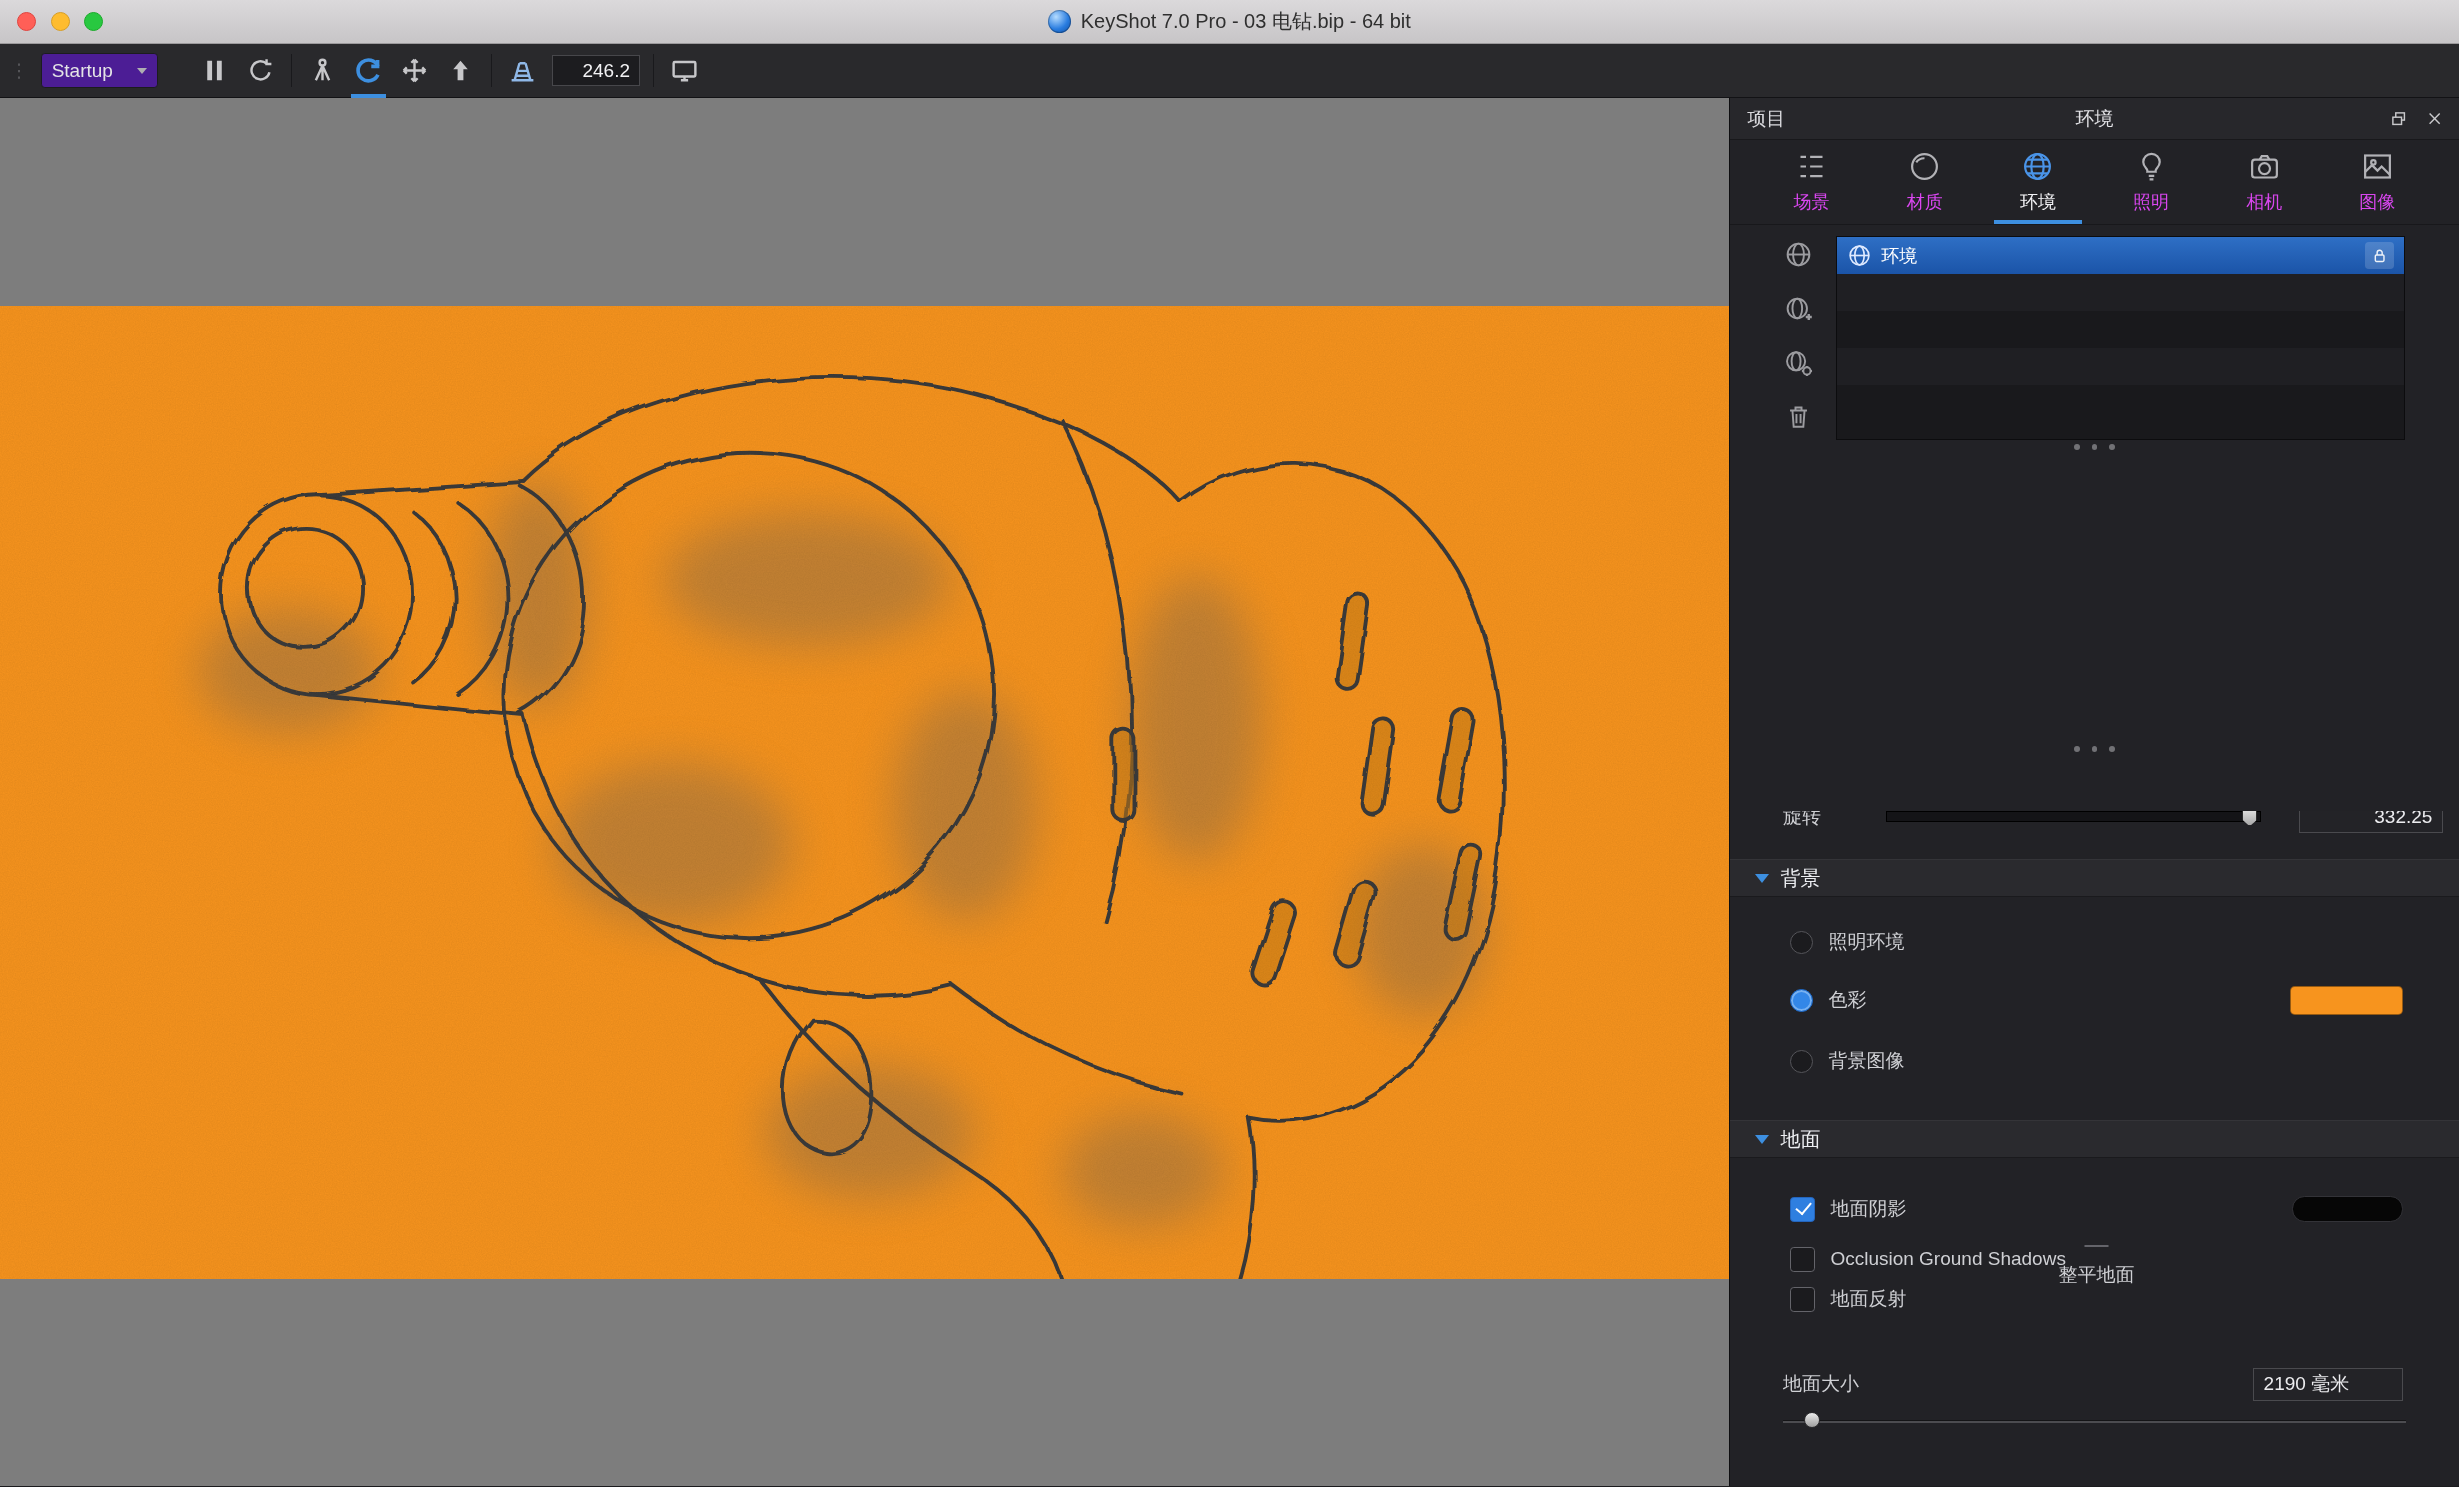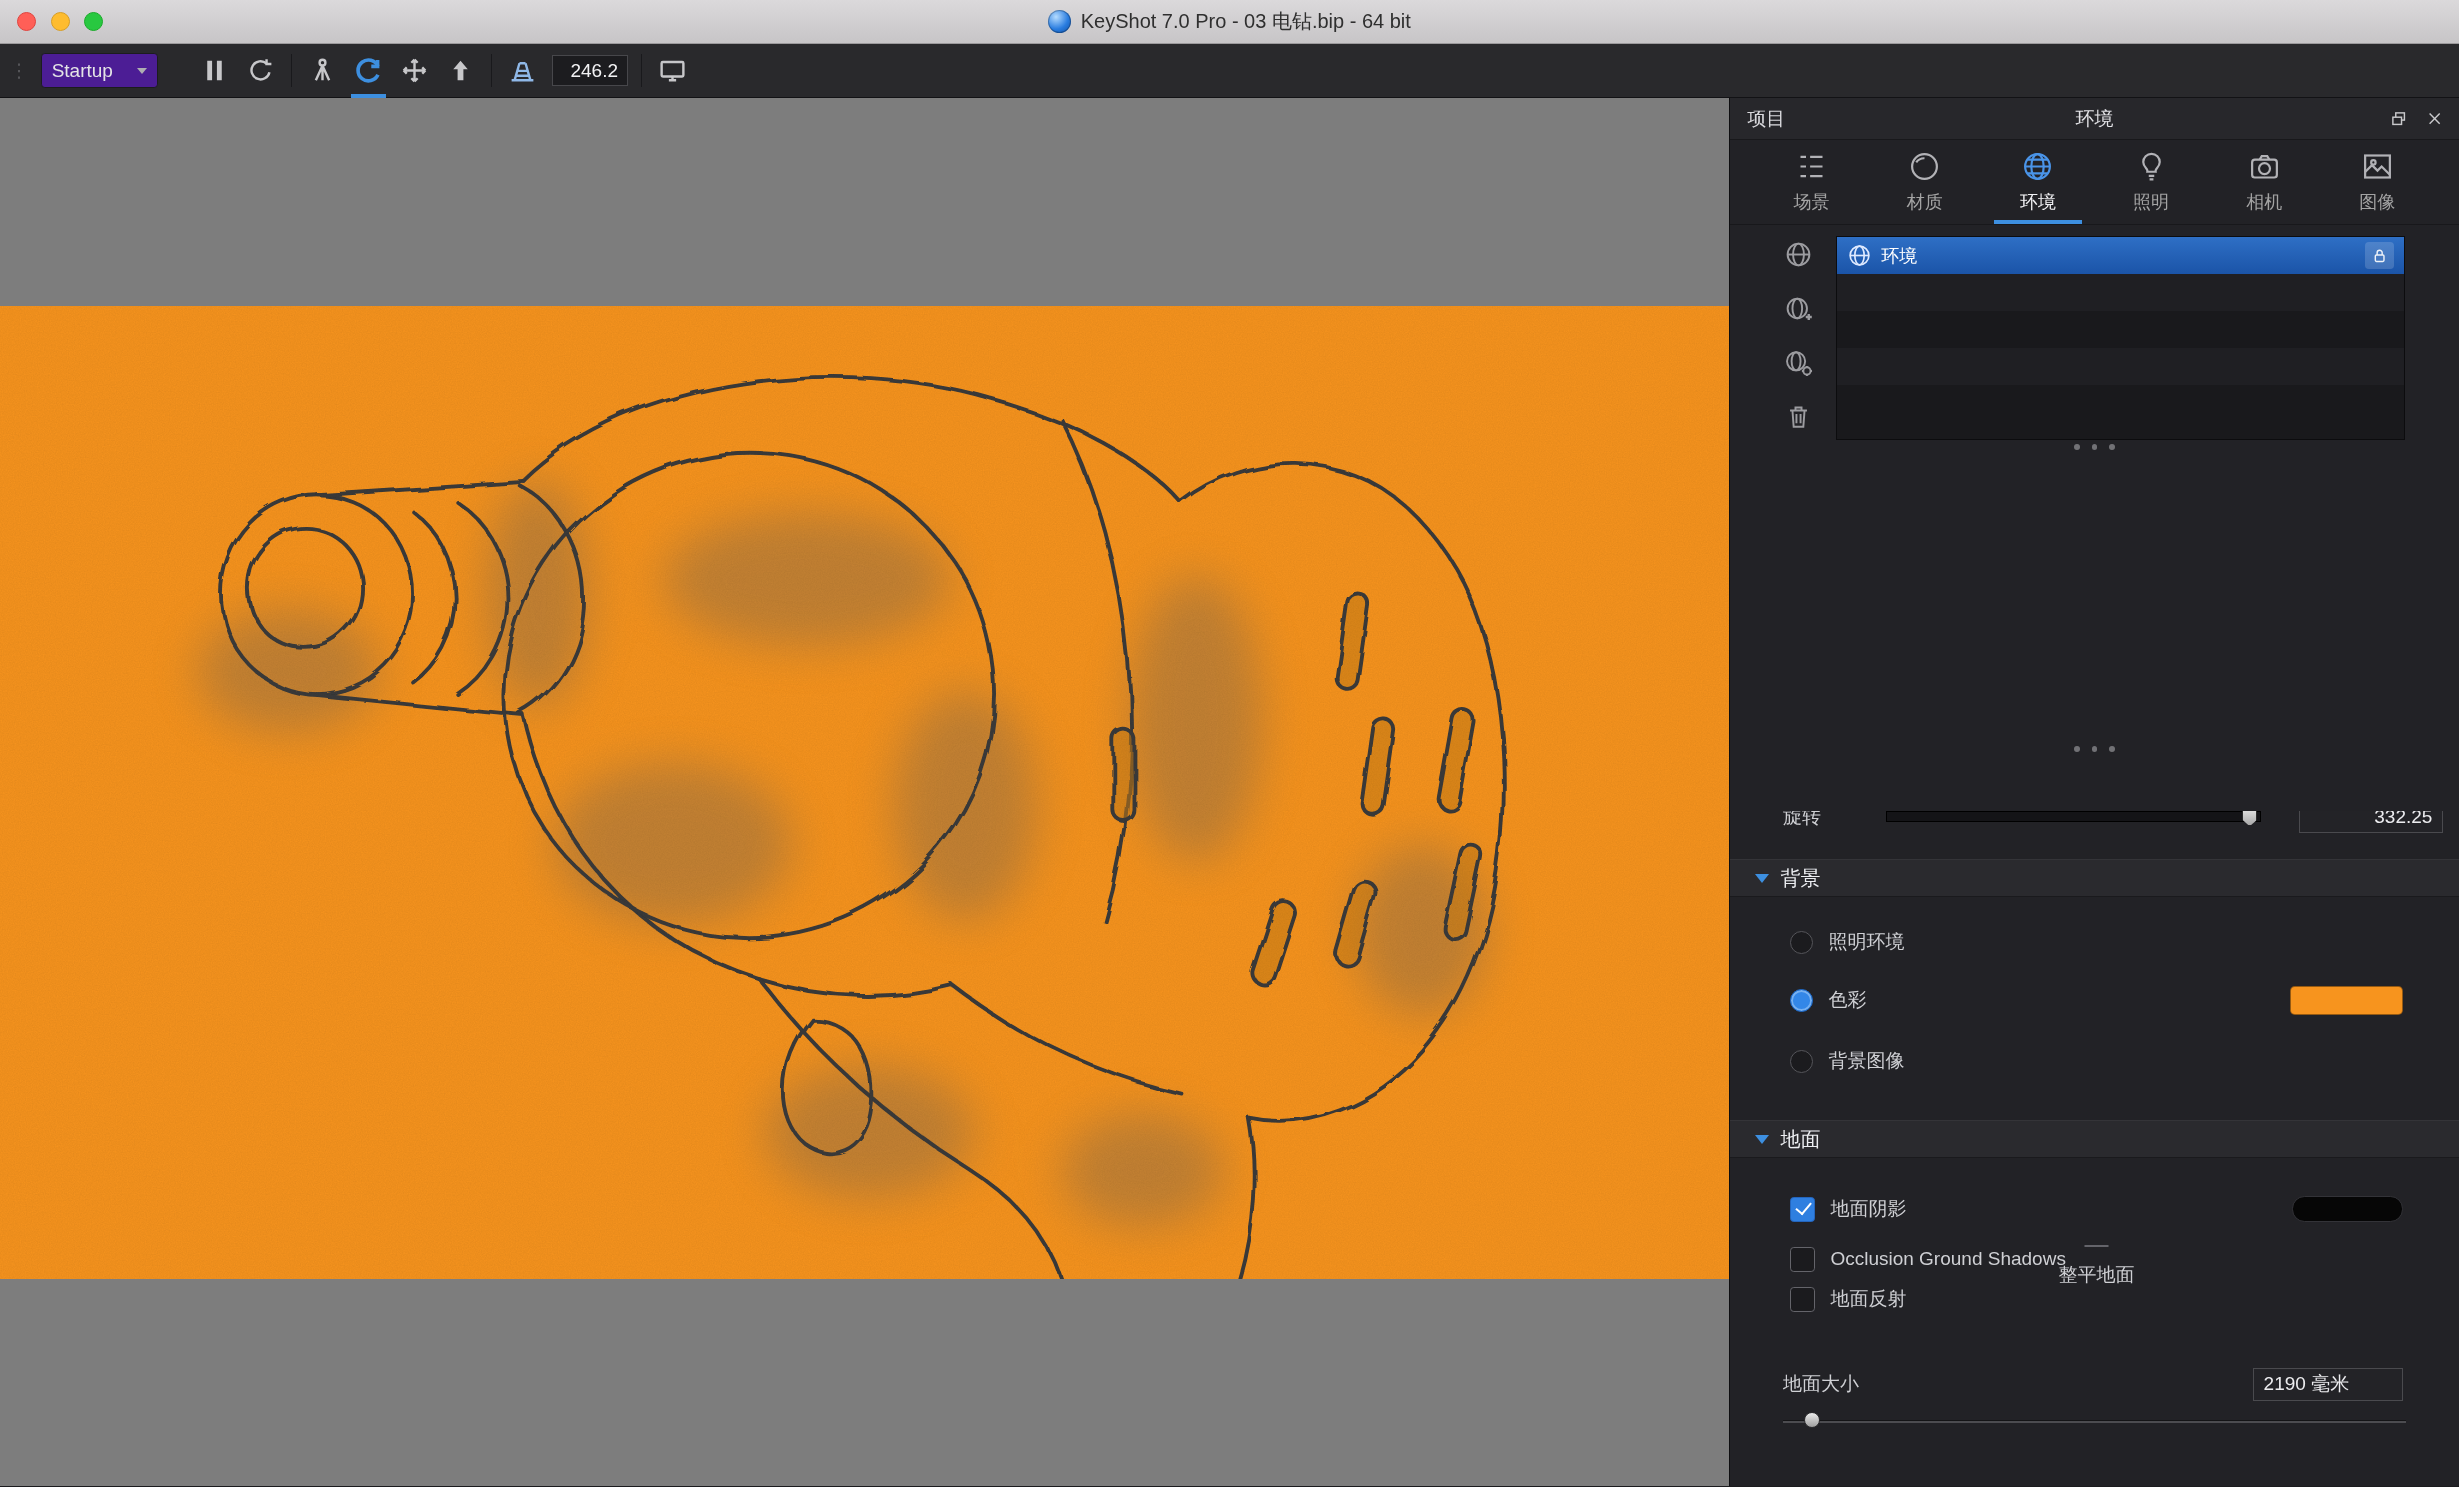--- a/index.html
+++ b/index.html
@@ -29,21 +29,21 @@
            color:#e4e4e6; font-size:19px; display:flex; align-items:center; padding:0 9.6px; gap:11.5px; margin-left:7.7px; }
   .combo .chev-down { width:0; height:0; border-left:5.8px solid transparent; border-right:5.8px solid transparent;
            border-top:6.7px solid #aeaeb2; margin-left:auto; }
   .tbtn { width:46px; height:54px; display:flex; align-items:center; justify-content:center;
           position:relative; color:#c7c7ca; }
   .tbtn svg { width:29px; height:29px; stroke:currentColor; fill:none; stroke-width:2; }
   .tbtn.blue { color:#3d8fe0; }
   .tbtn.lightblue { color:#8fb8e8; }
   .tbtn.active::after { content:""; position:absolute; left:5.8px; right:5.8px; bottom:0; height:3.8px; background:#3d8fe0; }
   .tsep { width:1px; height:33px; background:#19191c; margin:0 7.7px; }
-  .fov { width:76px; height:31px; background:#1c1c1f; border:1px solid #47474b; color:#f2f2f4;
+  .fov { width:88px; height:31px; background:#1c1c1f; border:1px solid #47474b; color:#f2f2f4;
          font-size:19px; display:flex; align-items:center; justify-content:flex-end; padding:0 8.6px; margin:0 5.8px; }
 
   
   .content { display:flex; height:1388px; }
   .viewport { width:1729px; height:100%; position:relative; }
   .render-area { position:absolute; left:0; top:208px; width:1729px; height:973px; overflow:hidden; }
   .render-area svg { display:block; }
 
   
   .panel { width:730px; height:100%; background:#222226; position:relative; color:#cfd0d4;
@@ -52,21 +52,21 @@
               display:flex; align-items:center; position:relative; }
   .p-header .lt { padding-left:17.3px; color:#d8d8dc; z-index:2; }
   .p-header .ct { position:absolute; left:0; right:0; text-align:center; color:#e3e3e7; }
   .p-header .ctrls { margin-left:auto; display:flex; gap:15.4px; padding-right:13.4px; z-index:2; }
   .p-header .ctrls span { width:21px; height:21px; display:flex; align-items:center; justify-content:center; color:#c9c9cc; }
   .p-header .ctrls svg { width:17.3px; height:17.3px; stroke:currentColor; fill:none; stroke-width:2; }
 
   .p-tabs { position:absolute; top:42px; left:0; right:0; height:85px; display:flex;
             justify-content:space-around; align-items:stretch; padding:0 25px; border-bottom:1px solid #18181b; }
   .p-tab { width:100px; display:flex; flex-direction:column; align-items:center; justify-content:center;
-           gap:6.7px; position:relative; color:#a3a3a3; font-size:18px; }
+           gap:6.7px; position:relative; color:#d946ef; font-size:18px; }
   .p-tab .ticon { width:33px; height:33px; color:#b2b2b6; }
   .p-tab .ticon svg { width:33px; height:33px; stroke:currentColor; fill:none; stroke-width:1.6; }
   .p-tab.selected { color:#f2f2f5; }
   .p-tab.selected .ticon { color:#4a94e8; }
   .p-tab.selected::after { content:""; position:absolute; left:5.8px; right:5.8px; bottom:0; height:3.8px; background:#3d8fe0; }
 
   .side-strip { position:absolute; left:52px; top:140px; display:flex; flex-direction:column; gap:21px; }
   .side-strip .sbtn { width:33px; height:33px; color:#9c9ca0; display:flex; align-items:center; justify-content:center; }
   .side-strip svg { width:29px; height:29px; stroke:currentColor; fill:none; stroke-width:1.6; }
 

